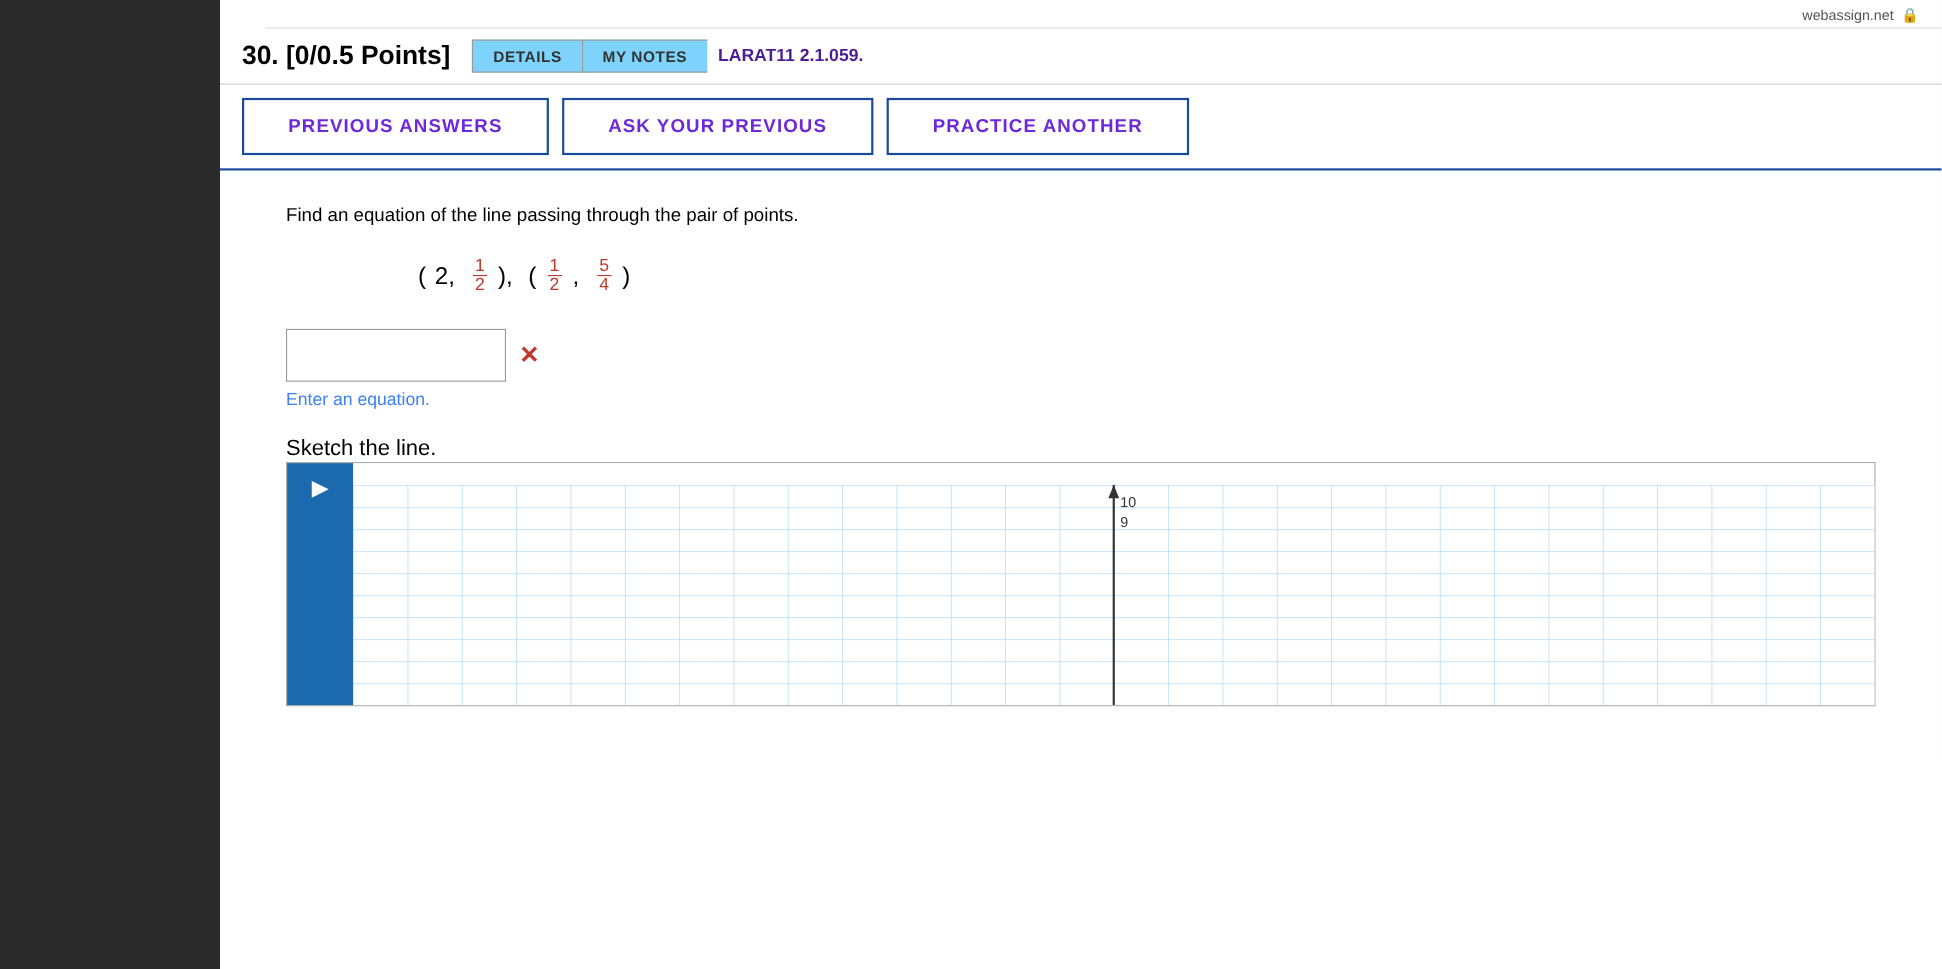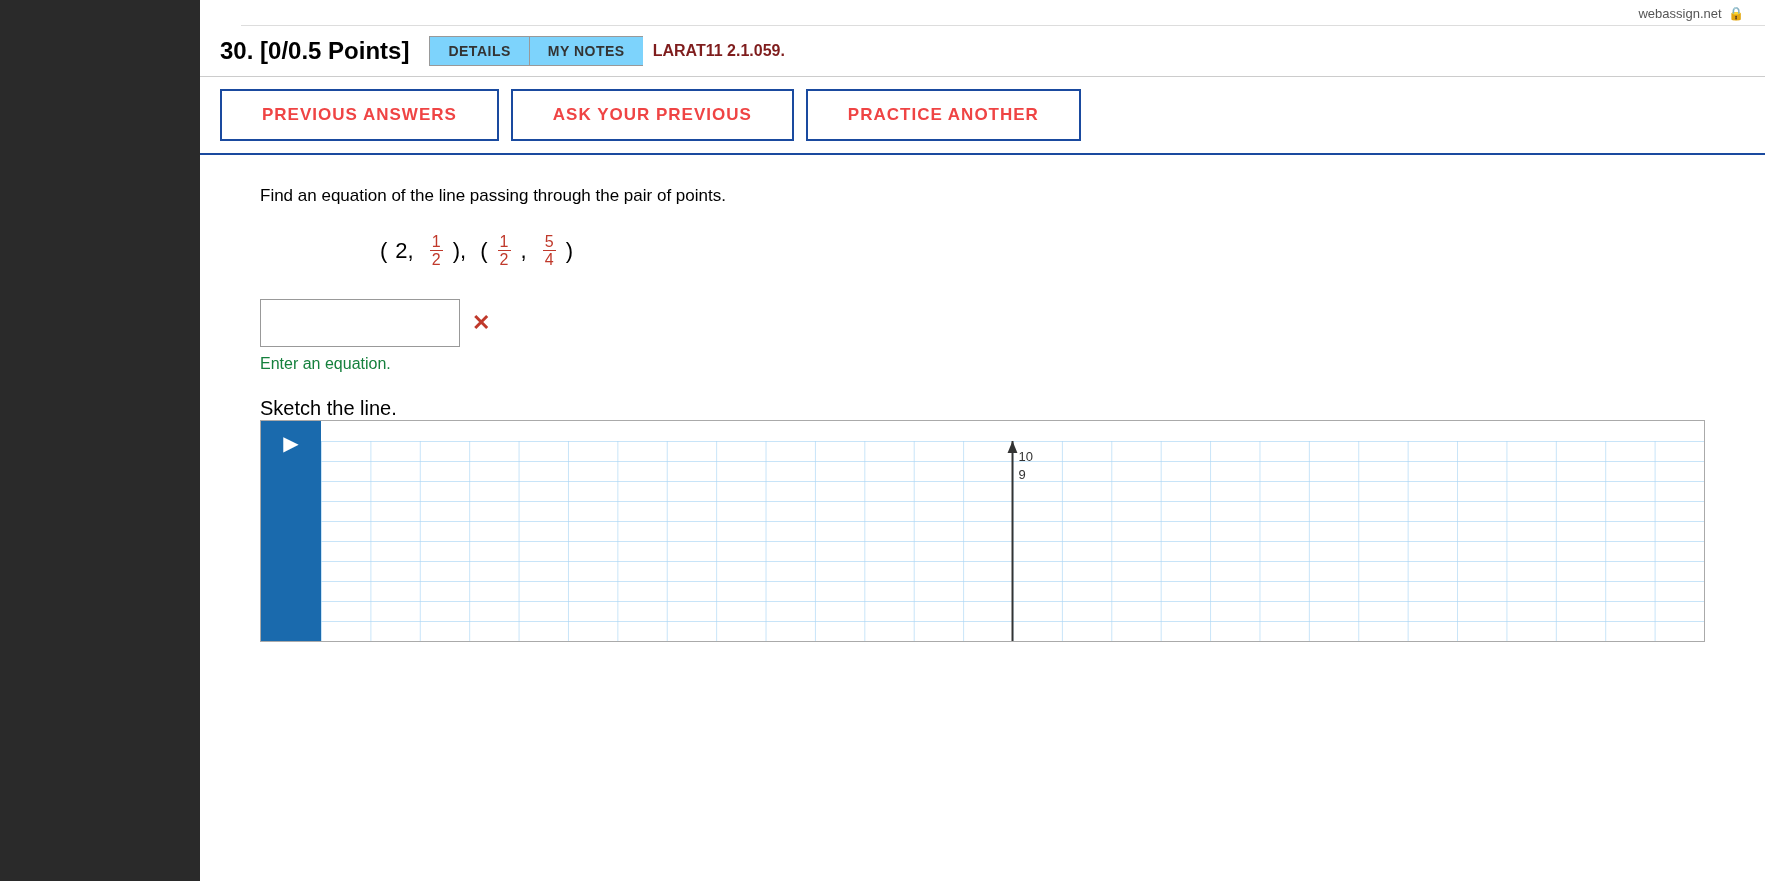--- a/index.html
+++ b/index.html
@@ -85,40 +85,40 @@
       border-right: none;
     }
 
     .header-btn-mynotes {
       border-right: none;
     }
 
     .problem-ref {
       font-size: 16px;
       font-weight: bold;
-      color: #7f1d1d;
+      color: #4c1d95;
       margin-left: 10px;
     }
 
     
     .action-buttons {
       display: flex;
       padding: 12px 20px;
       gap: 12px;
       border-bottom: 2px solid #1a4a9f;
     }
 
     .action-btn {
       border: 2px solid #1a4a9f;
       background: #fff;
       padding: 14px 40px;
       font-size: 17px;
       font-weight: bold;
       cursor: pointer;
-      color: #ef4444;
+      color: #6d28d9;
       letter-spacing: 1px;
       min-width: 260px;
     }
 
     
     .problem-body {
       padding: 28px 60px 20px 60px;
     }
 
     .problem-text {
@@ -185,21 +185,21 @@
     }
 
     .wrong-icon {
       color: #c0392b;
       font-size: 22px;
       font-weight: bold;
     }
 
     .error-msg {
       font-size: 16px;
-      color: #15803d;
+      color: #3b82f6;
       margin-bottom: 24px;
     }
 
     
     .sketch-label {
       font-size: 20px;
       color: #000;
     }
 
     

